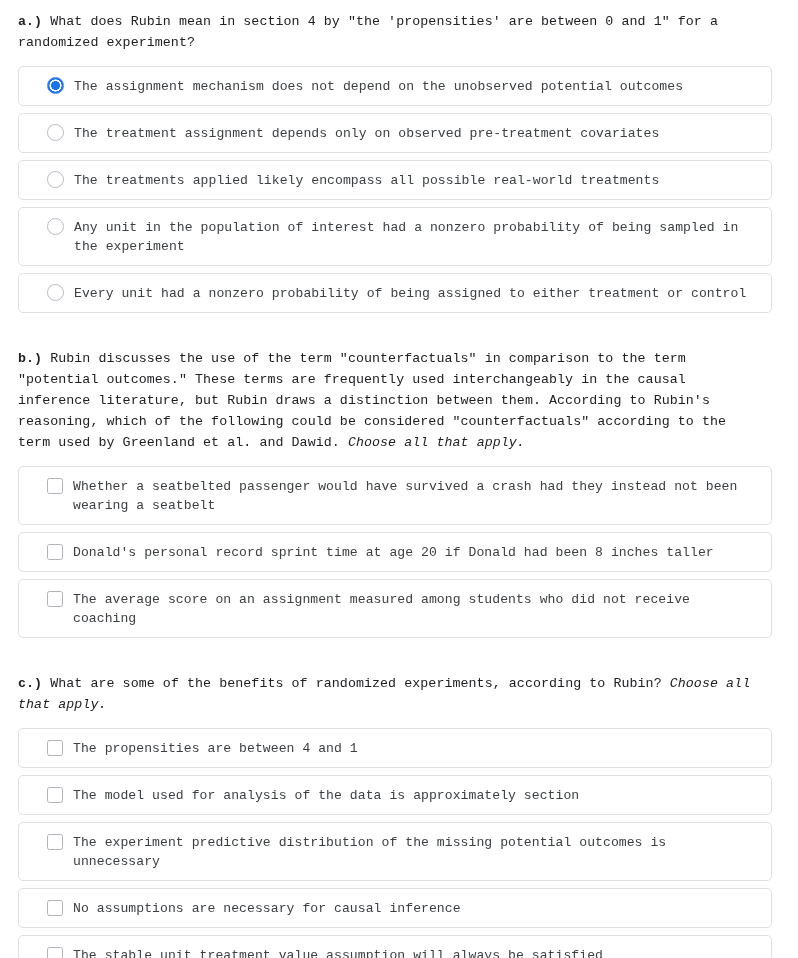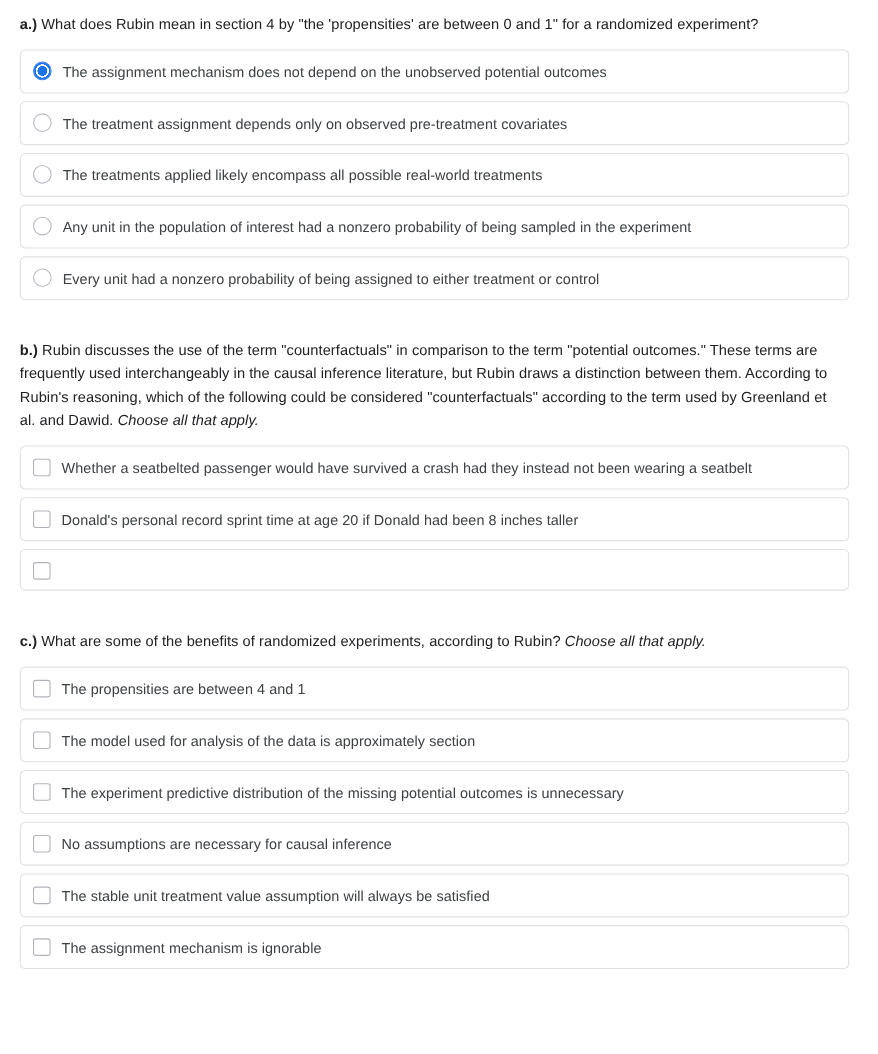--- a/index.html
+++ b/index.html
@@ -14,20 +14,21 @@
     -webkit-font-smoothing: antialiased;
     overflow: hidden;
   }
   .page {
     width: 798px;
     box-sizing: border-box;
     padding: 11px 26px 0 18px;
   }
   .question-block {
     margin: 0 16px 0 0;
+    font-family: Liberation Mono, monospace;
   }
   .question-text {
     font-size: 13.3px;
     line-height: 21px;
     color: #202124;
     margin: 0 0 13px 0;
     letter-spacing: 0.005em;
   }
   .question-text .qlabel {
     font-weight: bold;
@@ -40,21 +41,21 @@
     display: block;
   }
   .option {
     box-sizing: border-box;
     width: 754px;
     border: 1px solid #dfe1e5;
     border-radius: 5px;
     background: #ffffff;
     display: flex;
     align-items: flex-start;
-    padding: 9px 12px 9px 11px;
+    padding: 9px 12px 9px 28px;
     margin-bottom: 7px;
     min-height: 35px;
   }
   .option-label {
     font-size: 13.1px;
     line-height: 19px;
     color: #3c4043;
     padding-left: 10px;
     padding-top: 1px;
     flex: 1;
@@ -139,20 +140,21 @@
       <div class="option">
         <span class="checkbox"></span>
         <span class="option-label">Whether a seatbelted passenger would have survived a crash had they instead not been wearing a seatbelt</span>
       </div>
       <div class="option">
         <span class="checkbox"></span>
         <span class="option-label">Donald's personal record sprint time at age 20 if Donald had been 8 inches taller</span>
       </div>
       <div class="option">
         <span class="checkbox"></span>
+        <span class="option-label">The average score on an assignment measured among students who did not receive coaching</span>
       </div>
     </div>
   </div>
 
   <div class="spacer-b"></div>
 
   <div class="question-block">
     <p class="question-text">
       <span class="qlabel">c.)</span><span> What are some of the benefits of randomized experiments, according to Rubin? </span><span class="em">Choose all that apply.</span>
     </p>

